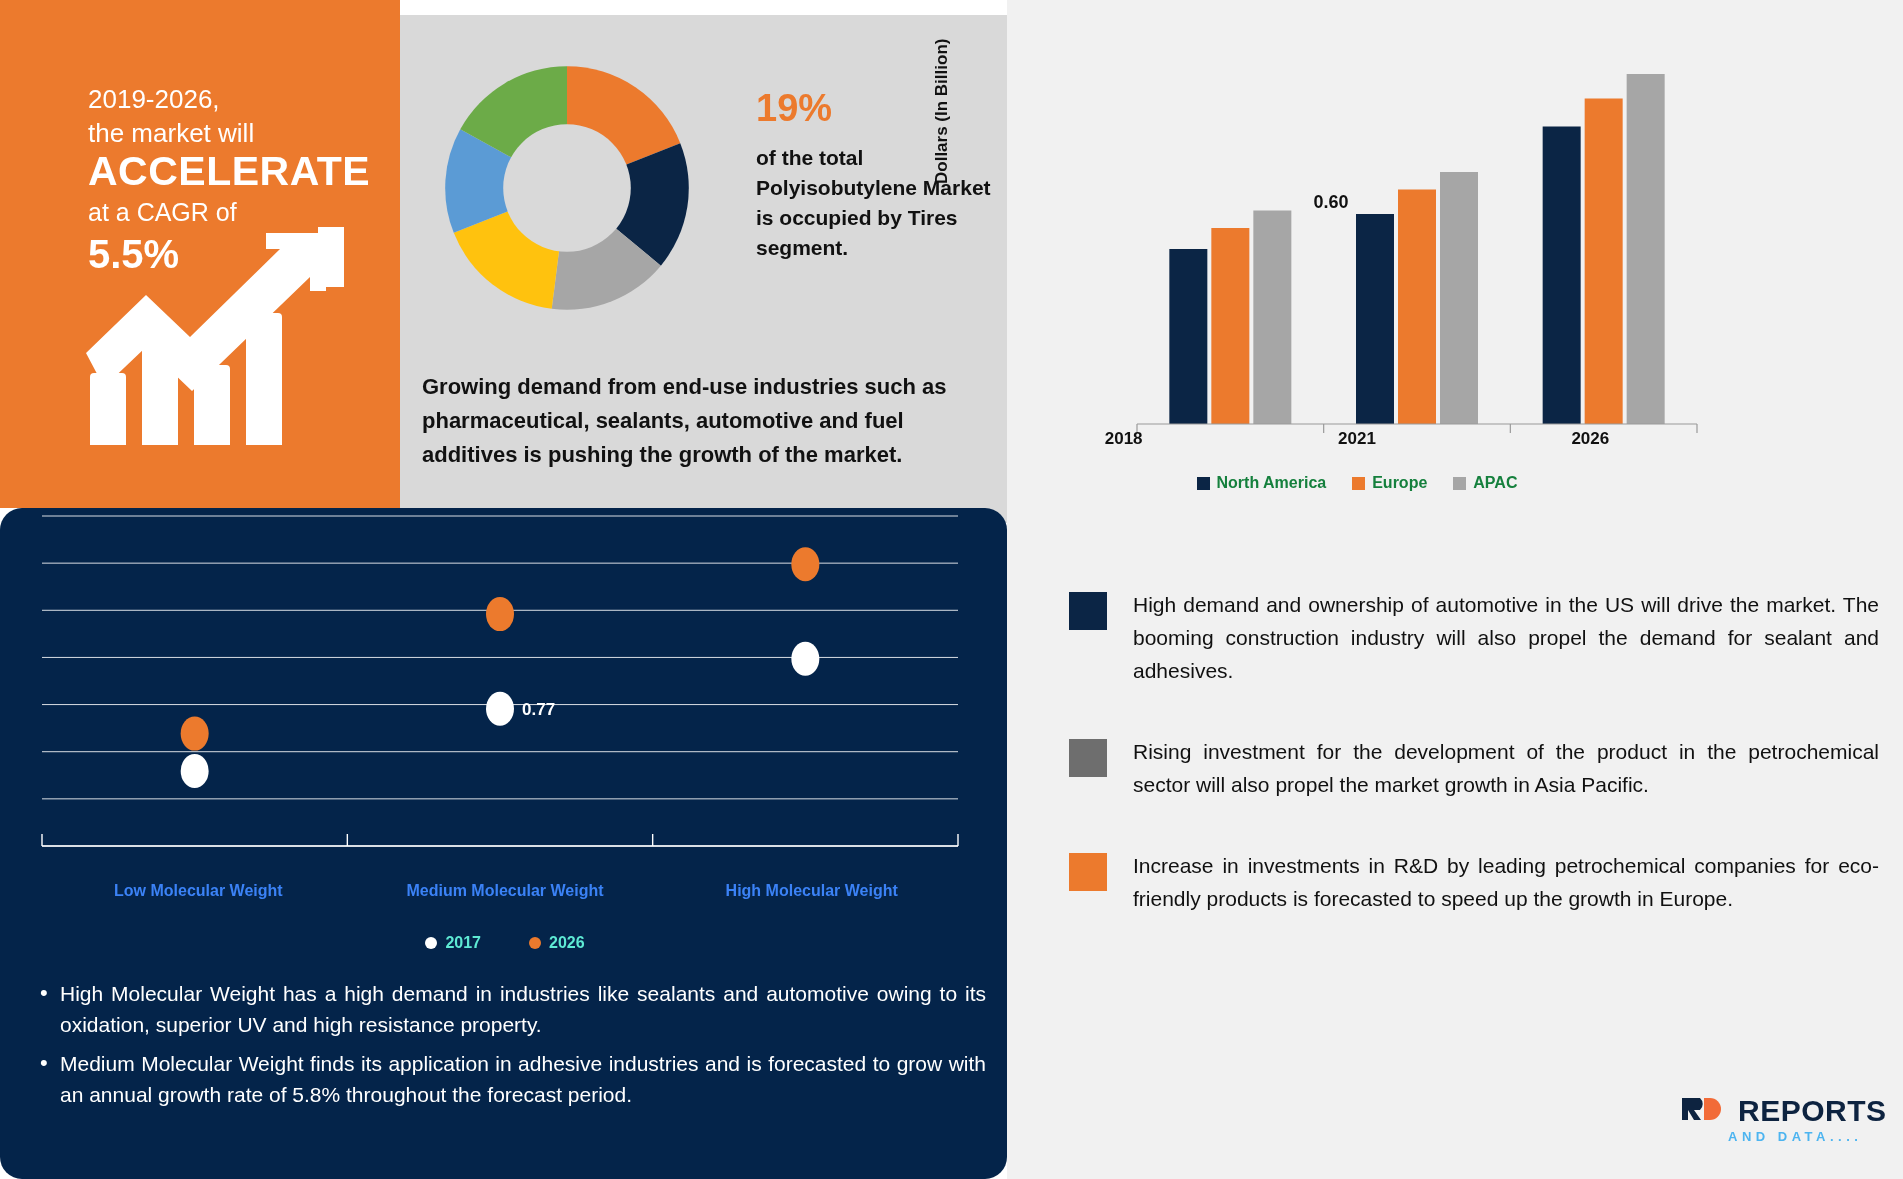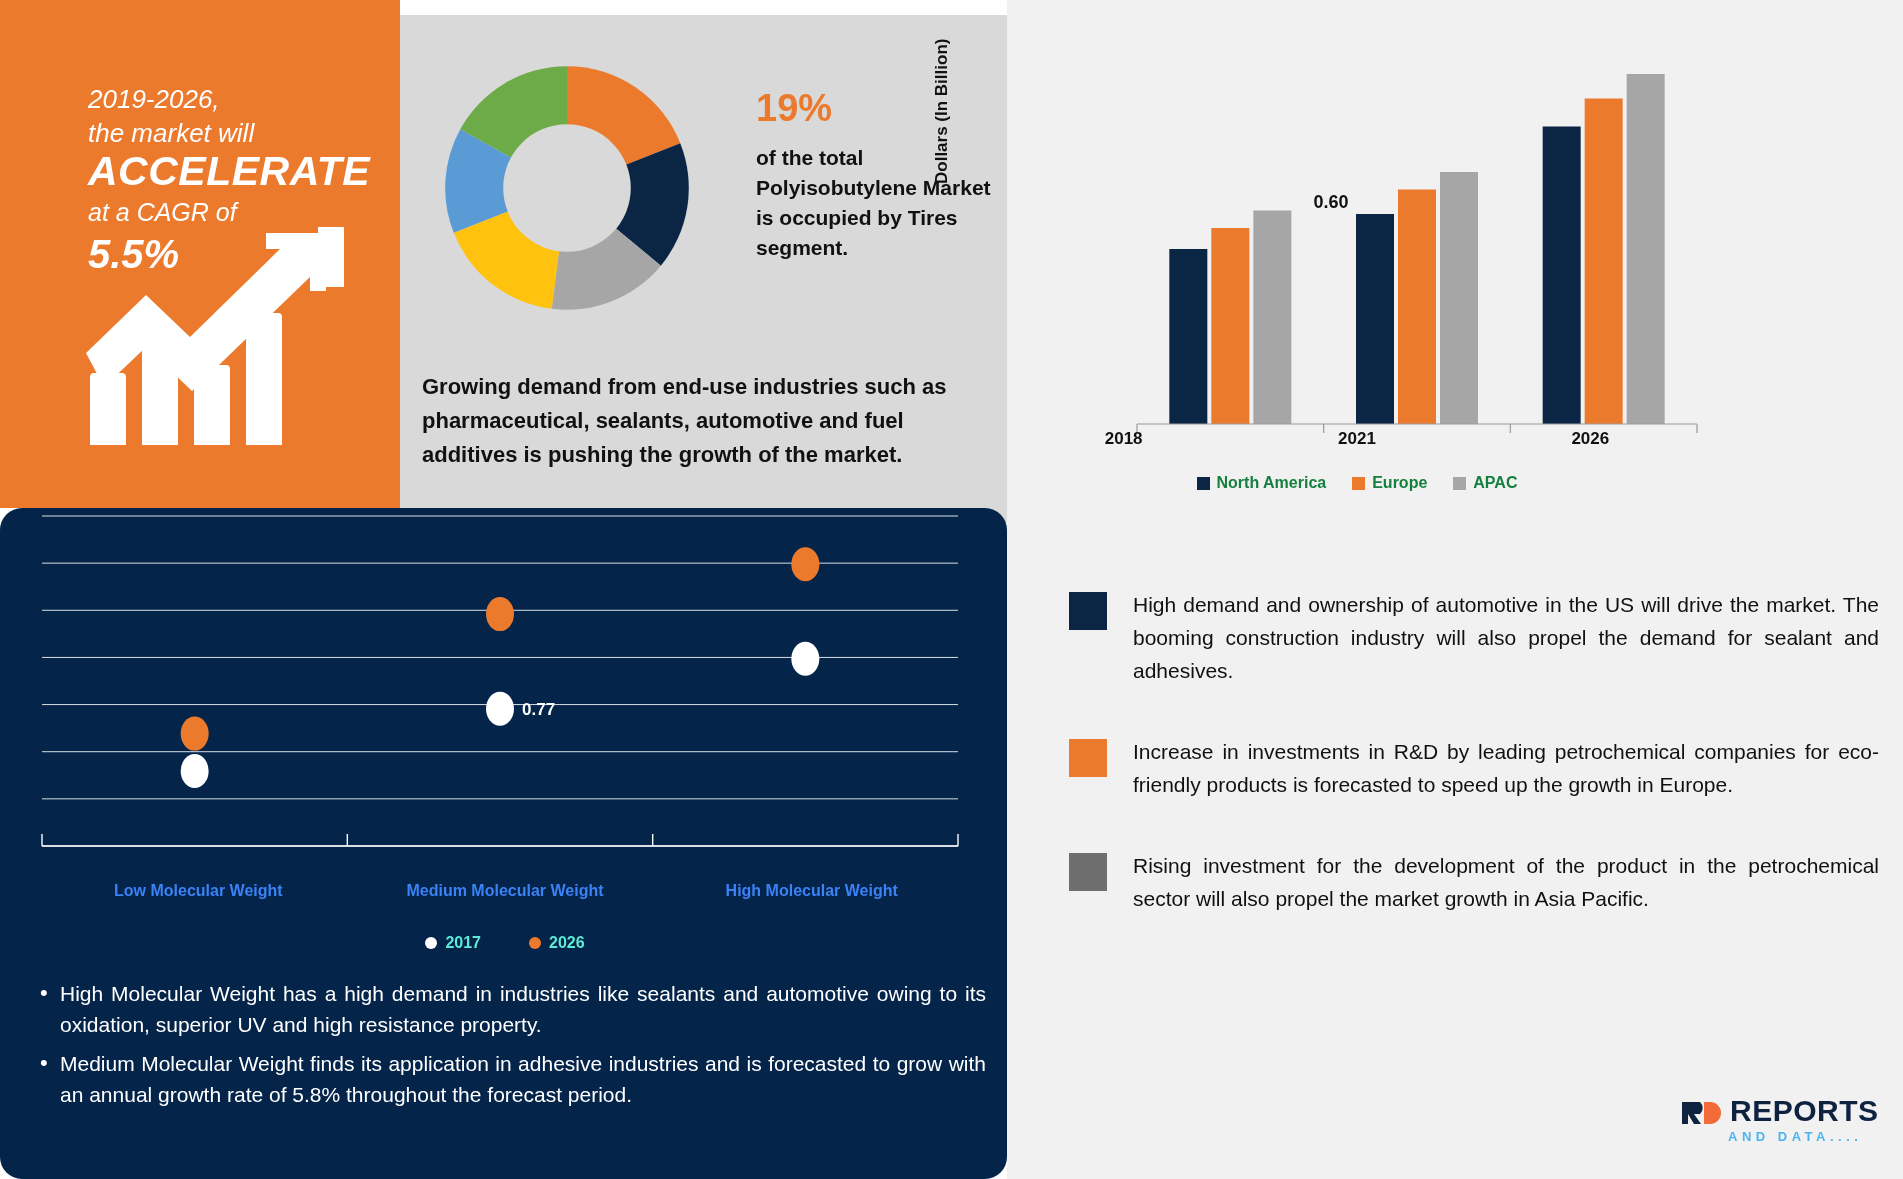--- a/index.html
+++ b/index.html
@@ -8,21 +8,20 @@
     font-family: "Liberation Sans", sans-serif;
     background: #ffffff;
     overflow: hidden;
   }
   .page { position: relative; width: 1903px; height: 1179px; }
 
   
   .orange-panel {
     position: absolute; left: 0; top: 0; width: 400px; height: 508px;
     background: #ec7a2d;
-    font-style: italic;
   }
   .op-line1 {
     position: absolute; left: 88px; top: 82px;
     color: #fff; font-size: 26px; line-height: 34px; font-weight: 400;
   }
   .op-accelerate {
     position: absolute; left: 88px; top: 148px;
     color: #fff; font-size: 41px; font-weight: 700; letter-spacing: .5px;
   }
   .op-cagr {
@@ -106,21 +105,21 @@
   }
   .bc-legend .item { display: flex; align-items: center; gap: 7px; color: #15803d; font-size: 16px; font-weight: 700; }
   .bc-legend .sq { width: 13px; height: 13px; display: inline-block; }
 
   .notes { position: absolute; left: 62px; top: 548px; width: 810px; }
   .note { display: flex; gap: 26px; margin-bottom: 48px; margin-top: 40px; }
   .note .chip { width: 38px; height: 38px; flex: 0 0 38px; margin-top: 4px; }
   .note .txt { font-size: 21px; line-height: 33px; color: #111; text-align: justify; }
 
   .logo { position: absolute; left: 1682px; top: 1094px; }
-  .logo-row { display: flex; align-items: flex-end; gap: 8px; }
+  .logo-row { display: flex; align-items: flex-start; gap: 16px; }
   .logo-rd { display: flex; align-items: flex-end; }
   .logo-word { color: #0d2340; font-size: 30px; font-weight: 700; letter-spacing: .5px; }
   .logo-sub { color: #4cb4f0; font-size: 13px; font-weight: 700; letter-spacing: 4.5px; margin-left: 46px; margin-top: 1px; }
 </style>
 </head>
 <body>
 
 <div class="page">
 
   <div class="orange-panel">
@@ -267,26 +266,26 @@
         </span>
       </div>
     </div>
 
     <div class="notes">
       <div class="note">
         <div class="chip" style="background:#0b2545"></div>
         <div class="txt">High demand and ownership of automotive in the US will drive the market. The booming construction industry will also propel the demand for sealant and adhesives.</div>
       </div>
       <div class="note">
+        <div class="chip" style="background:#6e6e6e"></div>
+        <div class="txt">Rising investment for the development of the product in the petrochemical sector will also propel the market growth in Asia Pacific.</div>
+      </div>
+      <div class="note">
         <div class="chip" style="background:#ec7a2d"></div>
         <div class="txt">Increase in investments in R&amp;D by leading petrochemical companies for eco-friendly products is forecasted to speed up the growth in Europe.</div>
-      </div>
-      <div class="note">
-        <div class="chip" style="background:#6e6e6e"></div>
-        <div class="txt">Rising investment for the development of the product in the petrochemical sector will also propel the market growth in Asia Pacific.</div>
       </div>
     </div>
   </div>
 
   <div class="logo">
     <div class="logo-row">
       <svg class="logo-rd" width="40" height="30" viewBox="0 0 40 30">
         <path d="M0 4 h18 a8 8 0 0 1 0 12 h-6 l7 10 h-7 l-6 -10 h-6 v10 h-6 Z" fill="#0d2340"></path>
         <rect x="0" y="4" width="6" height="22" fill="#0d2340"></rect>
         <path d="M22 4 h6 a11 11 0 0 1 0 22 h-6 Z" fill="#f26b38"></path>

